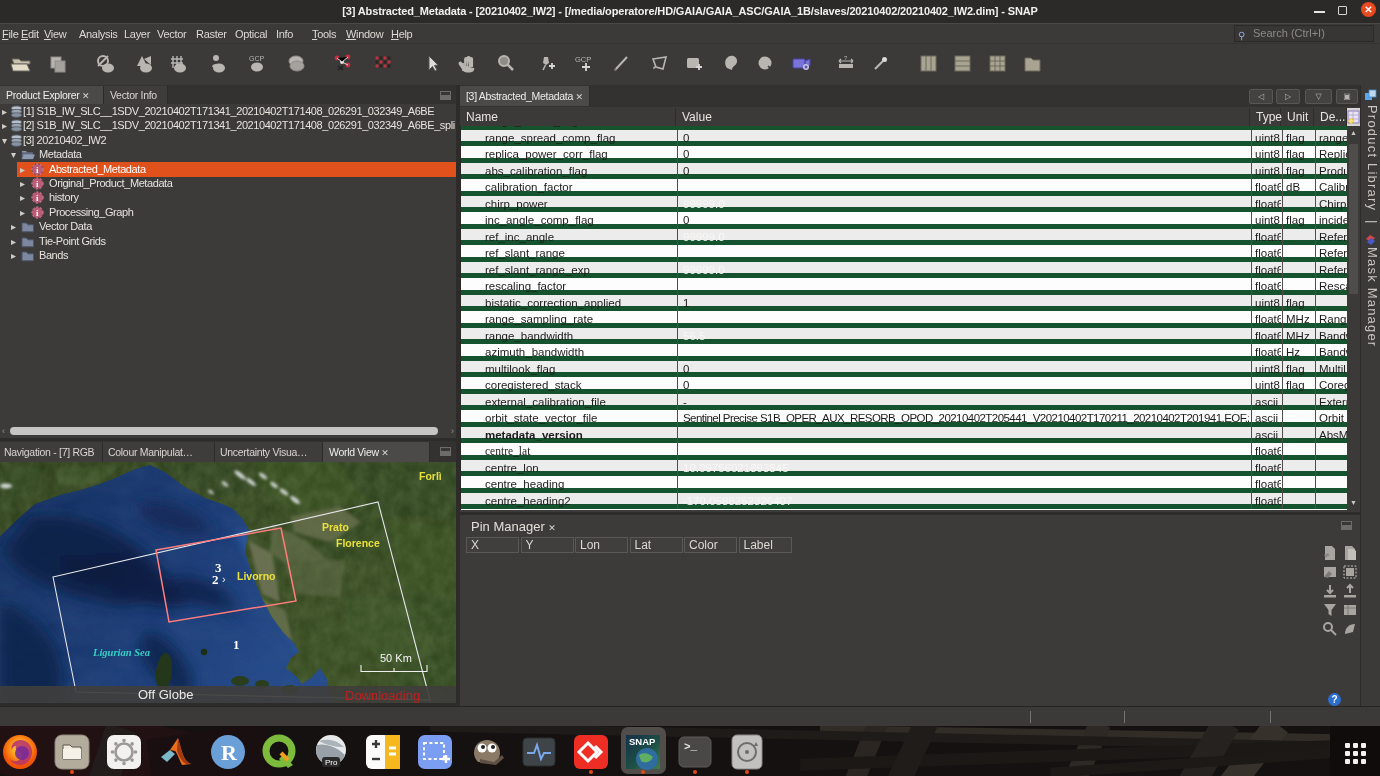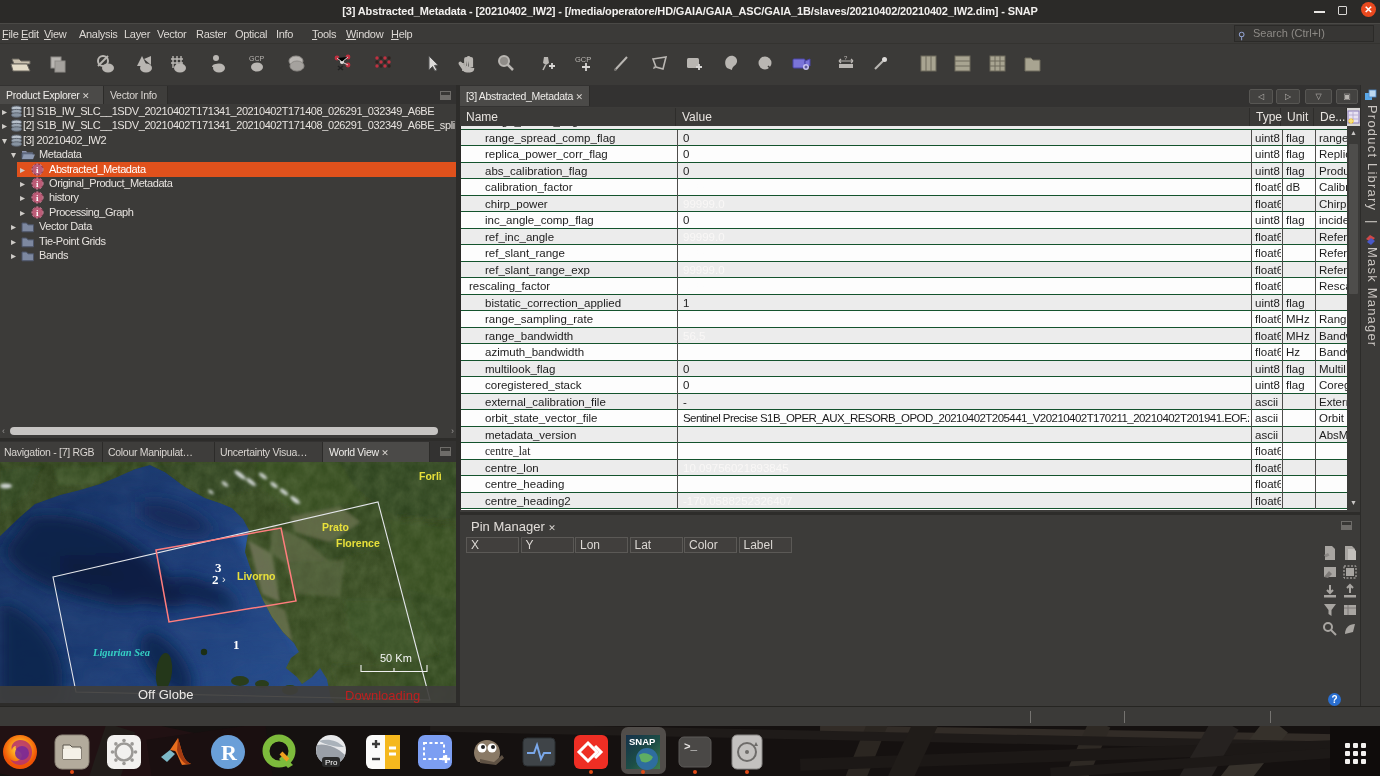--- a/index.html
+++ b/index.html
@@ -37,21 +37,21 @@
 .trow { position:absolute; height:15px; line-height:15px; white-space:nowrap; }
 .tw { color:#d8d4d0; font-size:9px; }
 #hscroll { position:absolute; left:0; top:340px; width:456px; height:13px; background:#3c3b39; }
 #hthumb { position:absolute; left:10px; top:2px; width:428px; height:8px; background:#c7c5c3; border-radius:4px; }
 
 #tablepanel { left:460px; top:85px; width:900px; height:427px; background:#3c3b39; }
 #thead { position:absolute; left:0; top:23px; width:887px; height:18px; background:#3b3a38; color:#e8e4e0; font-size:12px; }
 .hcell { position:absolute; top:0; height:18px; line-height:18px; padding-left:6px; border-right:1px solid #2e2d2b; }
 #tbody { position:absolute; left:0; top:41px; width:887px; height:384px; background:#fff; overflow:hidden; border-left:1.5px solid #2a2927;
   font-size:11.5px; color:#1c1c1c; }
-.row { position:absolute; left:0; width:887px; height:16.5px; line-height:16.5px; border-bottom:1px solid #14532d; white-space:nowrap;padding-left:6px; }
+.row { position:absolute; left:0; width:887px; height:16.5px; line-height:16.5px; border-bottom:5px solid #14532d; white-space:nowrap;padding-left:6px; }
 .row.g { background:#ececec; }
 .row.w { background:#fdfdfd; }
 .cell { position:absolute; top:0; height:16.5px; overflow:hidden; }
 .cline { position:absolute; top:0; width:1px; height:16.5px; background:#4e4d4b; }
 #vscroll { position:absolute; left:887px; top:23px; width:13px; height:402px; background:#3b3a38; }
 
 #rightstrip { left:1360px; top:85px; width:20px; height:621px; background:#3b3a38; border-left:1px solid #2c2b29; }
 .vlabel { position:absolute; left:3px; width:16px; color:#c9c5c1; font-size:13px; letter-spacing:1.2px;
   writing-mode:vertical-rl; }
 
@@ -445,21 +445,21 @@
           <div class="cell" style="left:222px;width:566px;color:#f9f7f6;">99999.0</div>
           <div class="cell" style="left:794px;width:26px;">float64</div>
           <div class="cell" style="left:825px;width:28px;"></div>
           <div class="cell" style="left:858px;width:29px;">Refer</div>
           <div class="cline" style="left:216px;"></div>
           <div class="cline" style="left:790px;"></div>
           <div class="cline" style="left:821px;"></div>
           <div class="cline" style="left:854px;"></div>
         </div>
 <div class="row w" style="top:152.18px;">
-          <div class="cell" style="left:8px;width:190px;">rescaling_factor</div>
+          <div class="cell" style="left:24px;width:190px;">rescaling_factor</div>
           <div class="cell" style="left:222px;width:566px;color:#fdfdfd;">99999.0</div>
           <div class="cell" style="left:794px;width:26px;">float64</div>
           <div class="cell" style="left:825px;width:28px;"></div>
           <div class="cell" style="left:858px;width:29px;">Resca</div>
           <div class="cline" style="left:216px;"></div>
           <div class="cline" style="left:790px;"></div>
           <div class="cline" style="left:821px;"></div>
           <div class="cline" style="left:854px;"></div>
         </div>
 <div class="row g" style="top:168.7px;">
@@ -544,21 +544,21 @@
           <div class="cell" style="left:222px;width:566px;"><span style="letter-spacing:-0.55px">Sentinel Precise  S1B_OPER_AUX_RESORB_OPOD_20210402T205441_V20210402T170211_20210402T201941.EOF.zip</span></div>
           <div class="cell" style="left:794px;width:26px;">ascii</div>
           <div class="cell" style="left:825px;width:28px;"></div>
           <div class="cell" style="left:858px;width:29px;">Orbit</div>
           <div class="cline" style="left:216px;"></div>
           <div class="cline" style="left:790px;"></div>
           <div class="cline" style="left:821px;"></div>
           <div class="cline" style="left:854px;"></div>
         </div>
 <div class="row g" style="top:300.86px;">
-          <div class="cell" style="left:24px;width:190px;">metadata_version</div>
+          <div class="cell" style="left:24px;width:190px;font-weight:bold;">metadata_version</div>
           <div class="cell" style="left:794px;width:26px;">ascii</div>
           <div class="cell" style="left:825px;width:28px;"></div>
           <div class="cell" style="left:858px;width:29px;">AbsM</div>
           <div class="cline" style="left:216px;"></div>
           <div class="cline" style="left:790px;"></div>
           <div class="cline" style="left:821px;"></div>
           <div class="cline" style="left:854px;"></div>
         </div>
 <div class="row w" style="top:317.38px;">
           <div class="cell" style="left:24px;width:190px;font-family:Liberation Serif, serif;">centre_lat</div>

